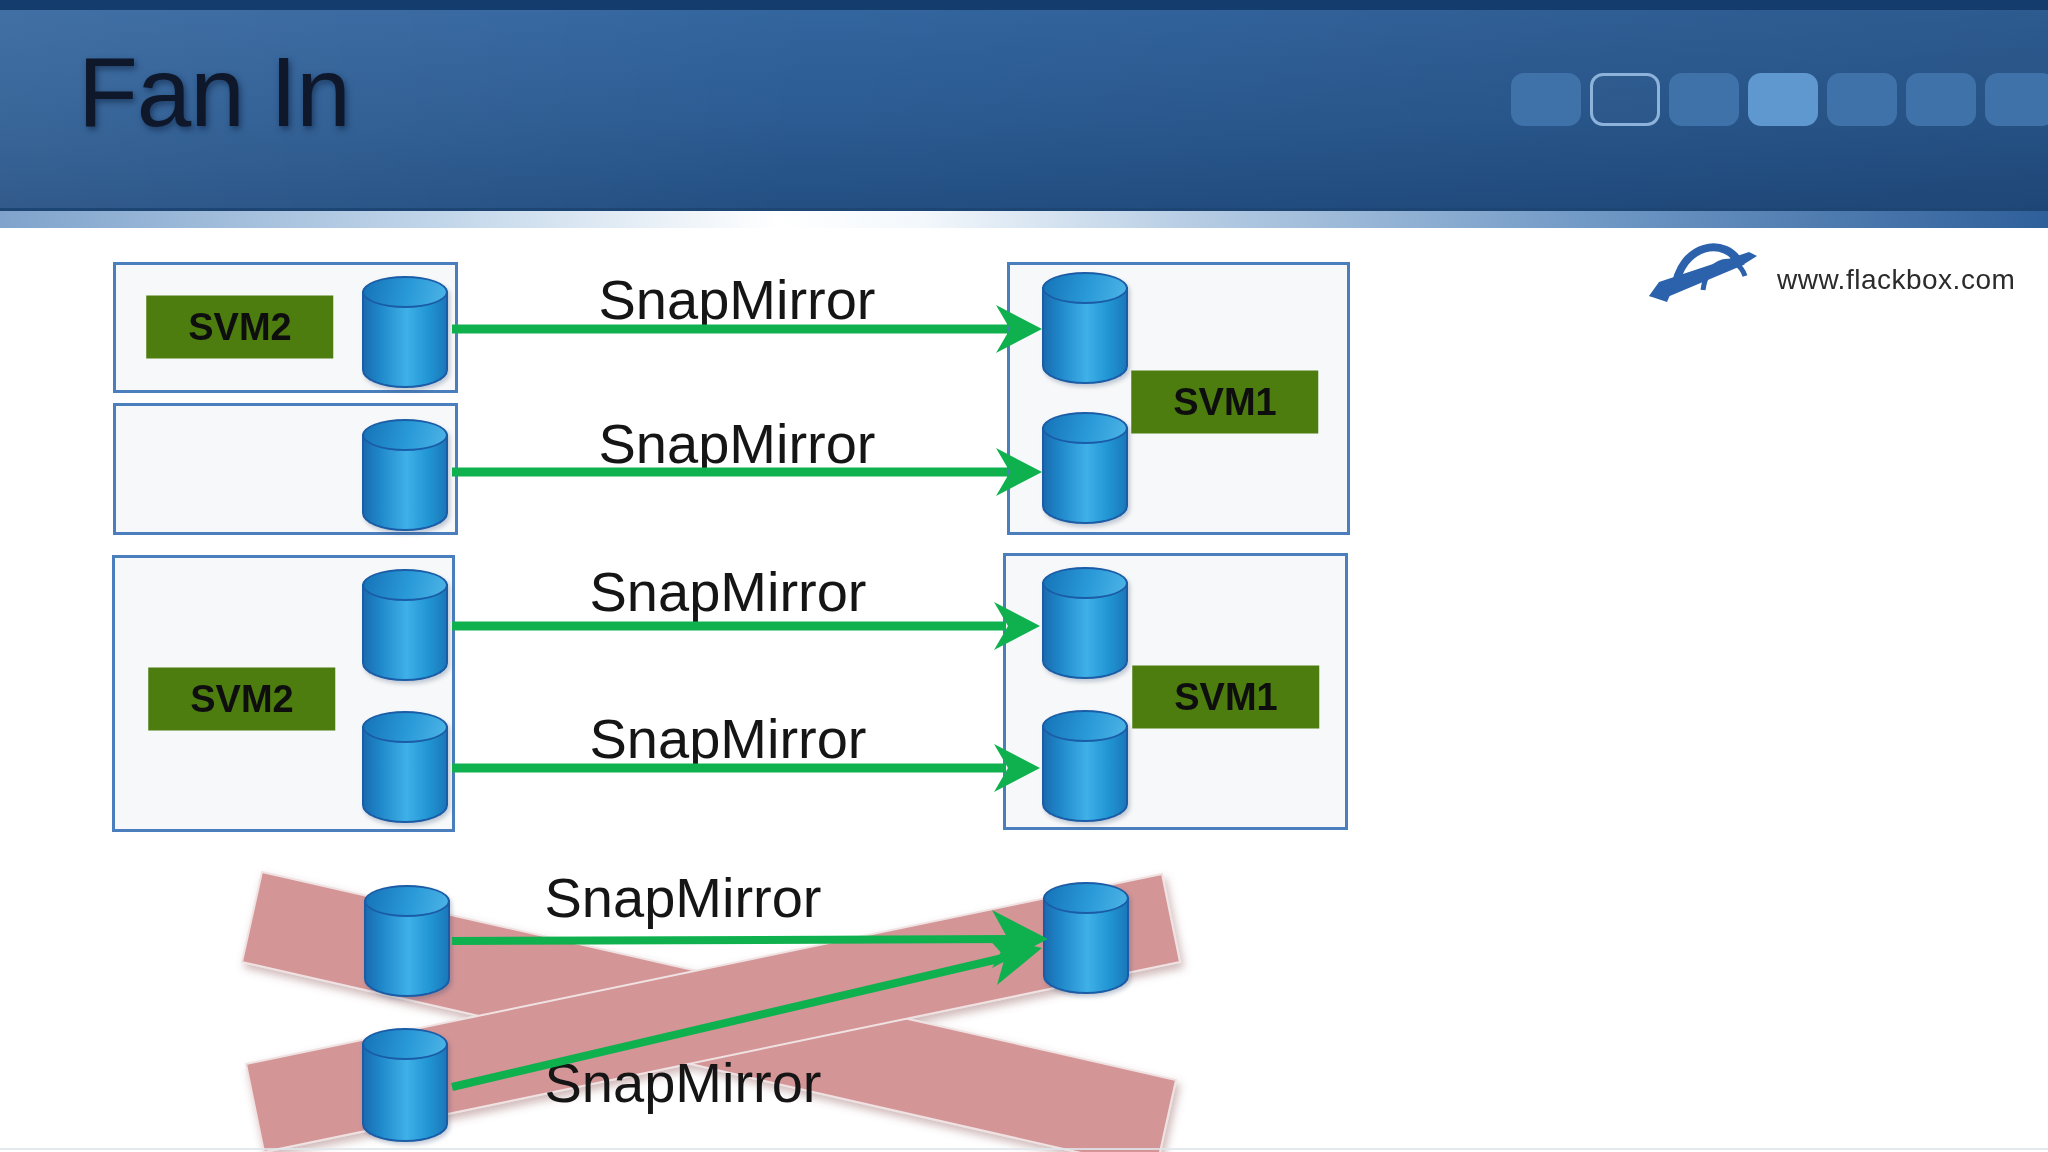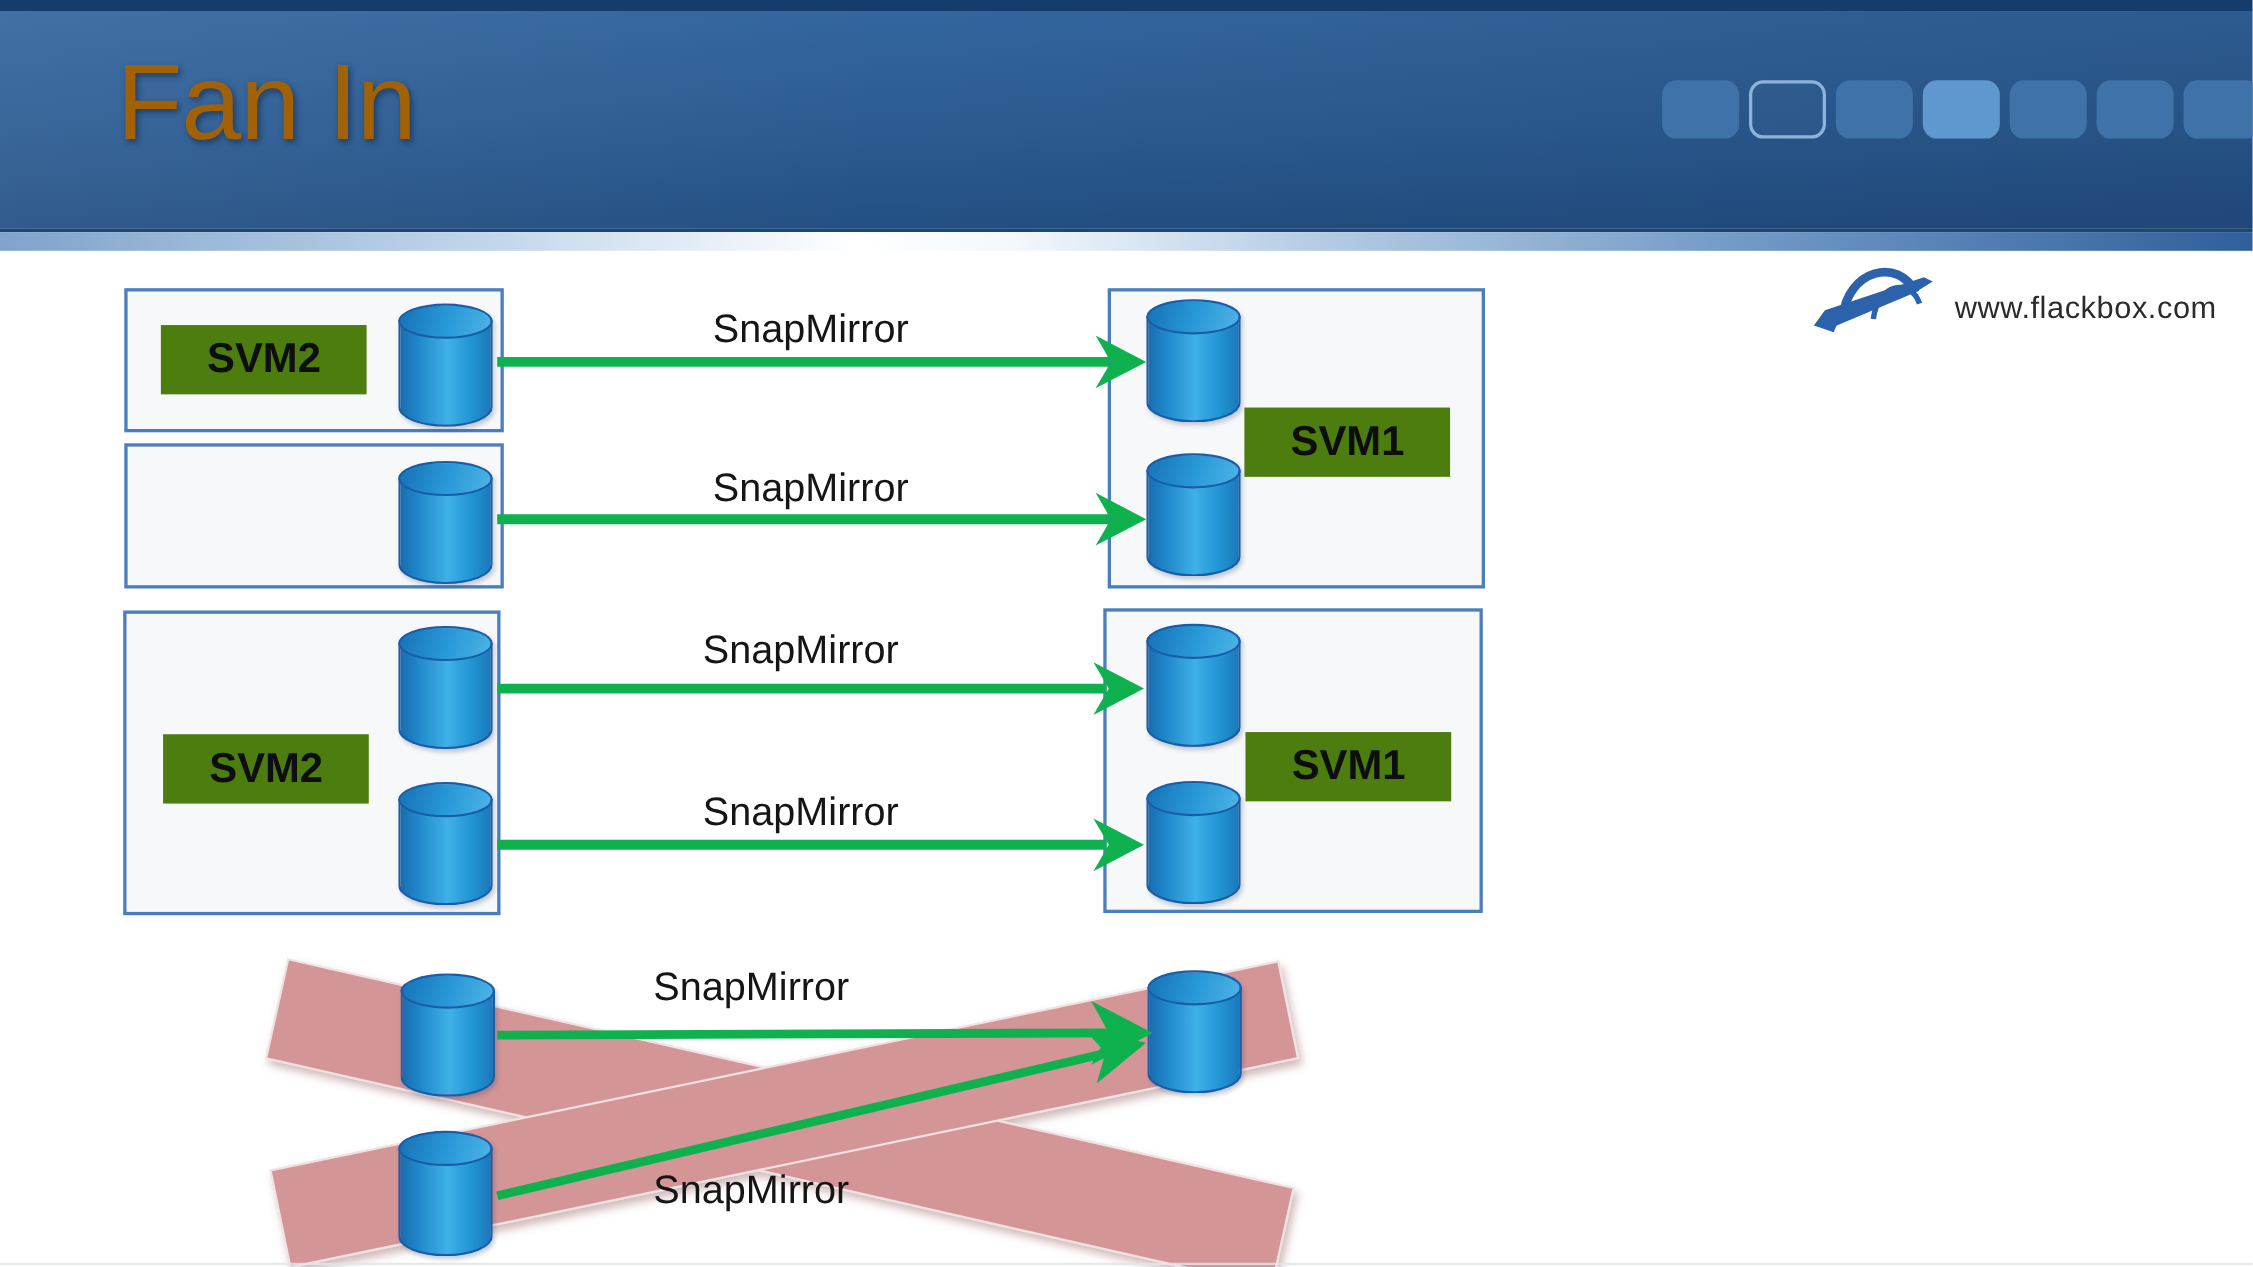--- a/index.html
+++ b/index.html
@@ -7,41 +7,41 @@
          font-family:"Liberation Sans", sans-serif;}
 
   
   .hdr-top{position:absolute;left:0;top:0;width:2048px;height:10px;background:#143c6c;}
   .hdr-main{position:absolute;left:0;top:10px;width:2048px;height:198px;
             background:linear-gradient(100deg, rgba(255,255,255,0.07) 0%, rgba(255,255,255,0) 40%, rgba(0,10,30,0.12) 100%),
                        linear-gradient(to bottom,#33659e 0%,#2b5b92 55%,#234f83 100%);
             border-bottom:3px solid #1d4674;}
   .hdr-gloss{position:absolute;left:0;top:211px;width:2048px;height:17px;
              background:linear-gradient(90deg,#7fa3cc 0%,#c3d7ea 22%,#ffffff 38%,#f3f8fc 45%,#b7cde4 58%,#6f98c5 78%,#2f5f9a 100%);}
-  .slide-title{position:absolute;left:106px;top:36px;font-size:98px;font-weight:300;
-               color:#a16207;letter-spacing:-1px;text-shadow:2px 3px 6px rgba(8,25,55,0.55);}
+  .slide-title{position:absolute;left:78px;top:36px;font-size:98px;font-weight:300;
+               color:#0f172a;letter-spacing:-1px;text-shadow:2px 3px 6px rgba(8,25,55,0.55);}
   .psq-row{position:absolute;left:1511px;top:73px;display:flex;gap:9px;}
   .psq{width:70px;height:53px;border-radius:13px;background:#3f72a9;flex:0 0 auto;}
   .psq.outlined{background:rgba(255,255,255,0.02);border:3px solid #8db3da;width:64px;height:47px;}
   .psq.highlighted{background:#5e98cf;}
 
   
   .logo{position:absolute;left:1645px;top:224px;width:400px;height:80px;}
   .logo-icon{position:absolute;left:0;top:2px;}
   .logo-name{position:absolute;left:130px;top:0px;font-size:34px;font-weight:600;
              letter-spacing:4px;color:#3c3c3e;white-space:nowrap;}
   .logo-name .f-big{font-size:42px;}
   .logo-accent{color:#2e6cb5;}
   .logo-url{position:absolute;left:132px;top:40px;font-size:28px;color:#2b2b2b;letter-spacing:0.5px;}
 
   
   .node-box{position:absolute;background:#f7f8f9;border:3px solid #4a7ebc;box-sizing:border-box;}
   .node-label{position:absolute;transform:translate(-50%,-50%);background:#4d7c0f;
               padding:10px 42px;font-size:38px;font-weight:700;color:#0e0e0e;white-space:nowrap;}
-  .conn-label{position:absolute;transform:translate(-50%,-50%);font-size:36px;color:#151515;white-space:nowrap;}
+  .conn-label{position:absolute;transform:translate(-50%,-50%);font-size:56px;color:#151515;white-space:nowrap;}
 
   .cyl{position:absolute;width:86px;height:112px;filter:drop-shadow(2px 3px 2px rgba(30,60,100,0.25));}
   .cyl .body{position:absolute;left:0;right:0;top:15px;bottom:0;
              background:linear-gradient(90deg,#1a6cb0 0%,#1e86c8 18%,#3fb0e8 52%,#2196d4 78%,#1b78ba 100%);
              border:2px solid #1b5ca6;border-top:none;box-sizing:border-box;
              border-radius:0 0 50% 50% / 0 0 18px 18px;}
   .cyl .cap{position:absolute;left:0;right:0;top:0;height:32px;
             background:linear-gradient(105deg,#1573b8 0%,#2a9ad8 55%,#4db4e6 100%);
             border:2px solid #1b5ca6;box-sizing:border-box;border-radius:50%;}
 

